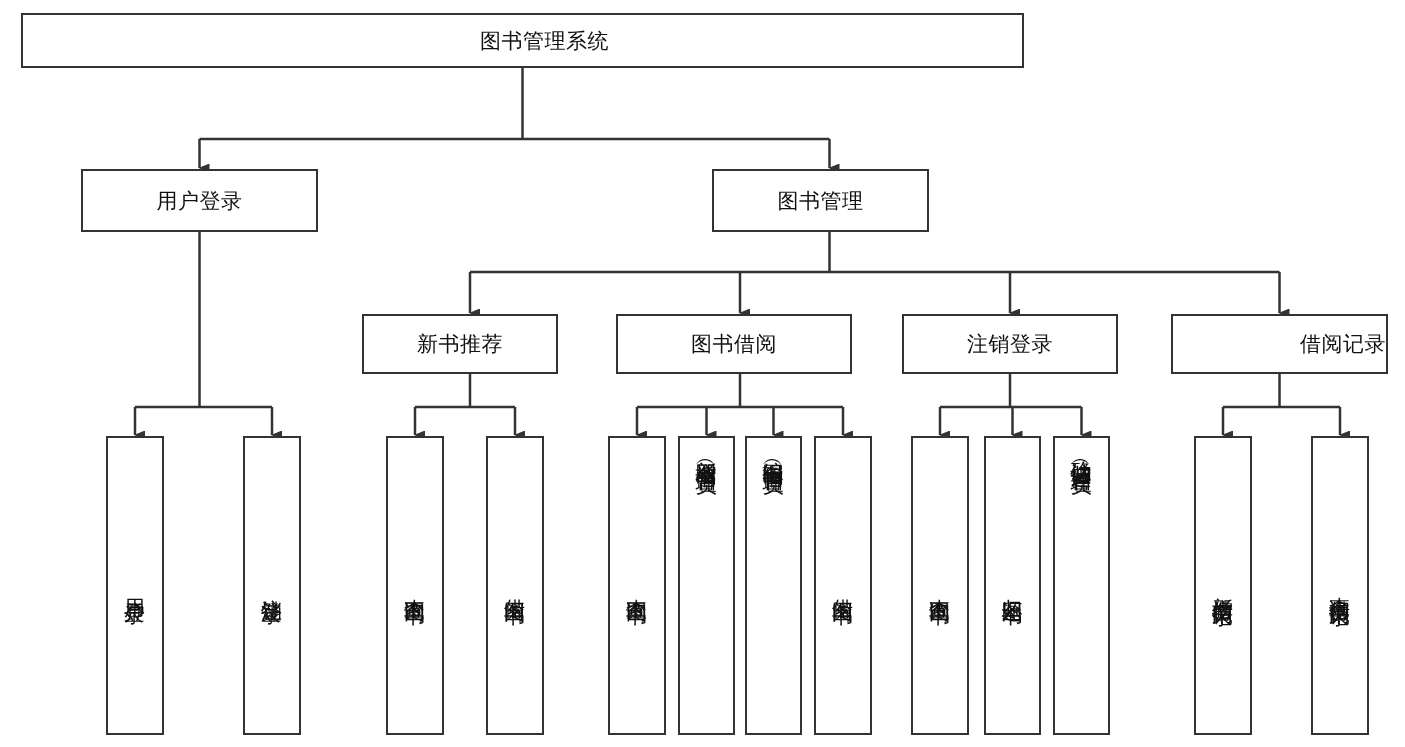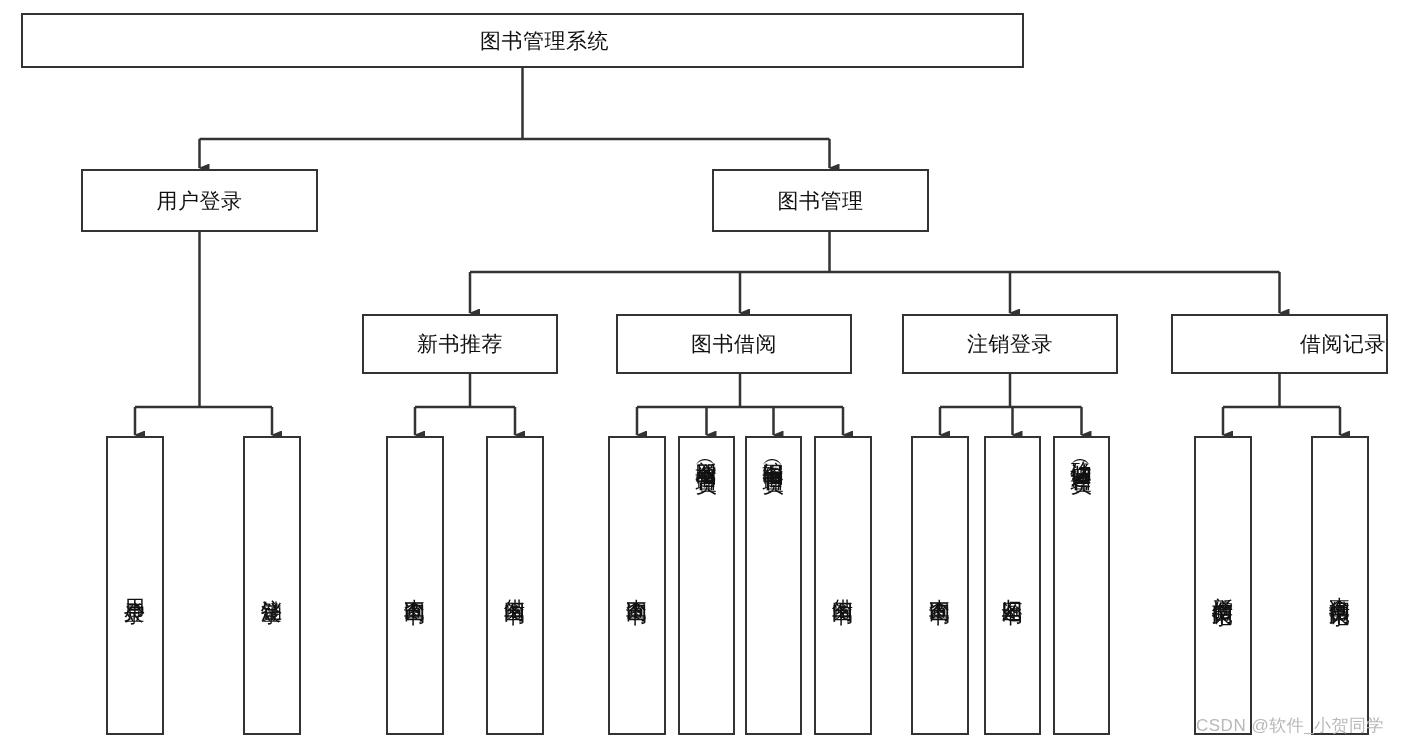--- a/index.html
+++ b/index.html
@@ -182,14 +182,13 @@
       <div class="node vert topaligned" style="left: 1053px; top: 436px; width: 57px; height: 299px;">
         <span class="node-label">确认归还（管理员）</span>
       </div>
       <div class="node vert centered" style="left: 1194px; top: 436px; width: 58px; height: 299px;">
         <span class="node-label">新增借阅记录</span>
       </div>
       <div class="node vert centered" style="left: 1311px; top: 436px; width: 58px; height: 299px;">
         <span class="node-label">查询借阅记录</span>
       </div>
     </div>
-  <div class="watermark" style="left: 1196px; top: 714px; color: rgb(184, 184, 184);">CSDN @软件_小贺同学</div>
 </div>
 
 </body></html>

